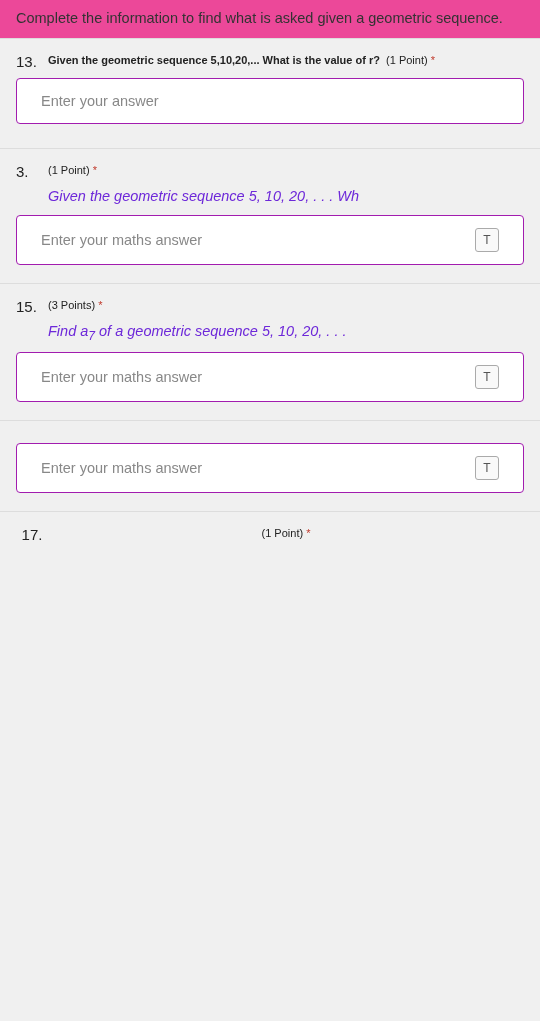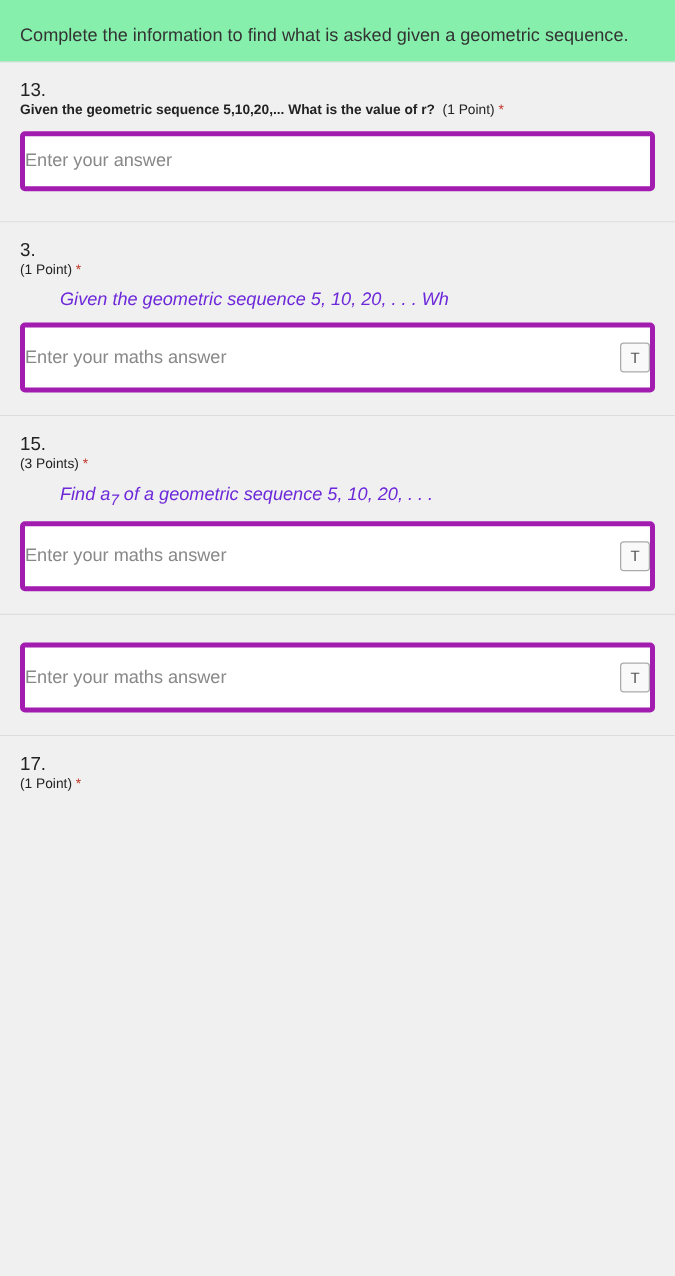--- a/index.html
+++ b/index.html
@@ -16,42 +16,41 @@
       font-size: 15px;
       color: #222;
     }
 
     .page-container {
       background-color: #f0f0f0;
       padding: 0;
     }
 
     .intro-section {
-      background-color: #86efac;
-      padding: 19px 16px 10px 16px;
+      background-color: #ec4899;
+      padding: 8px 16px 10px 16px;
       border-bottom: 1px solid #ddd;
     }
 
     .intro-text {
       font-size: 14.5px;
       color: #333;
       line-height: 1.4;
     }
 
     .question-block {
       background-color: #f0f0f0;
       padding: 14px 16px 18px 16px;
       border-bottom: 1px solid #ddd;
     }
 
     .question-header {
       display: flex;
       align-items: flex-start;
       margin-bottom: 6px;
-      flex-direction: column;
     }
 
     .question-number {
       font-size: 15px;
       font-weight: normal;
       color: #222;
       min-width: 32px;
     }
 
     .question-label {
@@ -79,23 +78,23 @@
       font-style: italic;
       font-size: 14.5px;
       color: #6d28d9;
       margin-left: 32px;
       margin-bottom: 8px;
       line-height: 1.4;
     }
 
     .answer-input-box {
       background-color: #fff;
-      border: 4px solid #a21caf;
+      border: 1px solid #a21caf;
       border-radius: 4px;
-      padding: 12px 0;
+      padding: 12px 24px;
       display: flex;
       align-items: center;
       justify-content: space-between;
       margin-top: 8px;
       min-height: 46px;
     }
 
     .answer-placeholder {
       color: #888;
       font-size: 14.5px;
@@ -114,20 +113,21 @@
       background-color: #f9f9f9;
       flex-shrink: 0;
     }
 
     .question-block-q13 {
       padding-bottom: 24px;
     }
 
     .question-block-q17 {
       border-bottom: none;
+      text-align: center;
     }
   </style>
 </head>
 <body>
 
 <div class="page-container">
 
   <div class="intro-section">
     <p class="intro-text">Complete the information to find what is asked given a geometric sequence.</p>
   </div>

